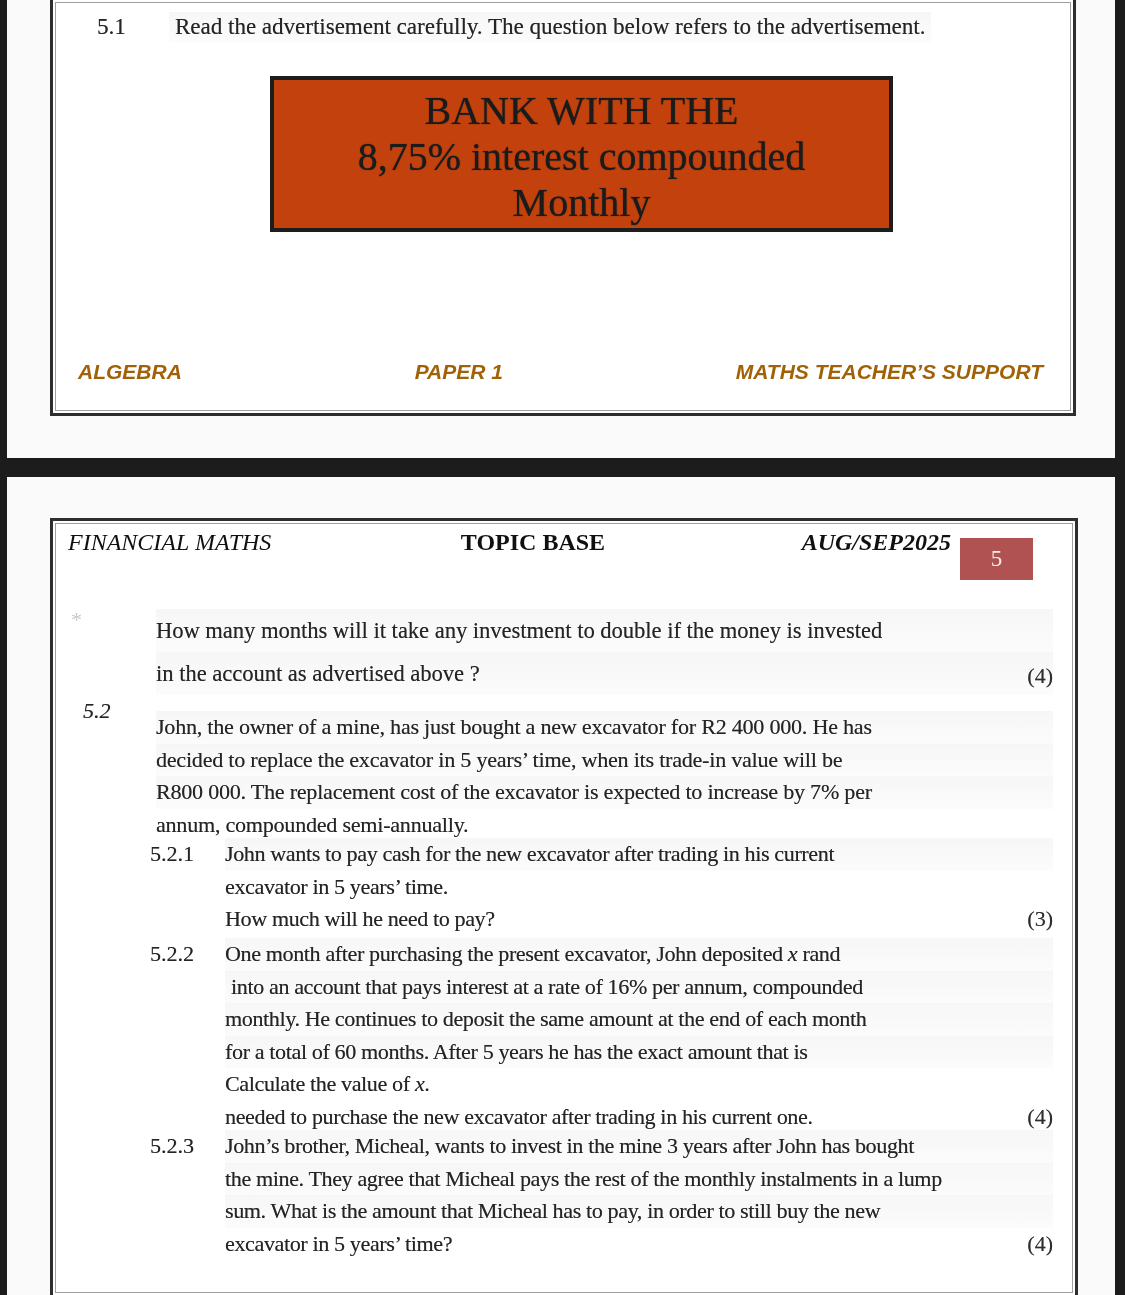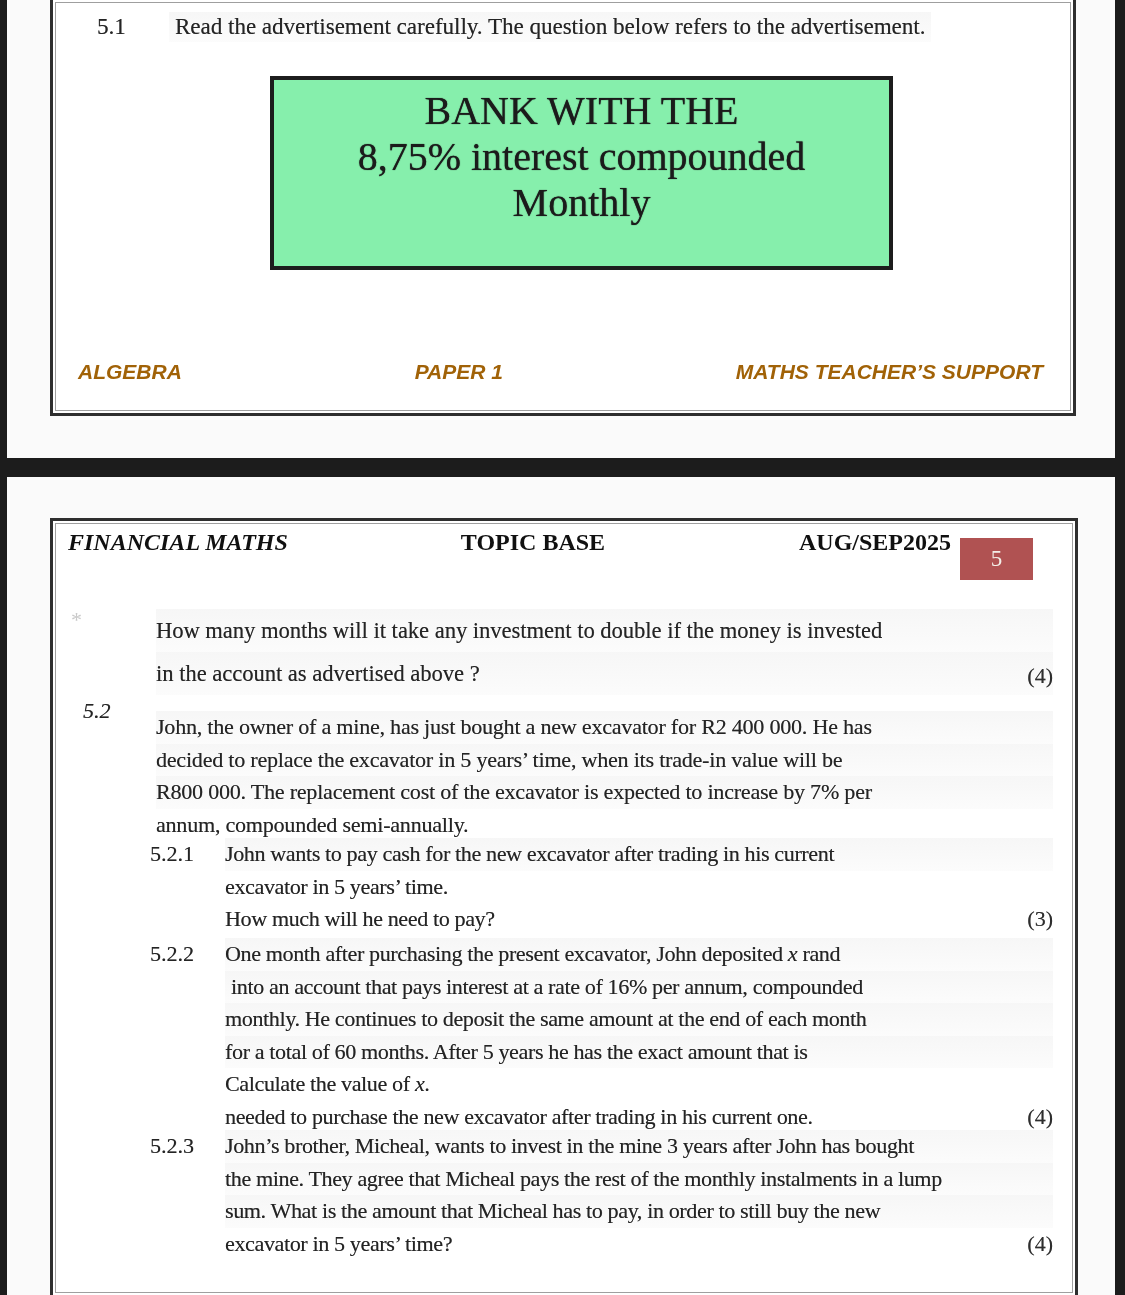--- a/index.html
+++ b/index.html
@@ -30,40 +30,40 @@
   }
 
   .t{color:#242424;text-shadow:0.2px 0.2px 0.6px rgba(45,45,45,0.55);}
   .smudge{background:linear-gradient(rgba(110,110,110,0.06),rgba(110,110,110,0.025));}
 
   
   #q51-row{position:absolute;left:0;top:12px;width:100%;height:30px;line-height:30px;font-size:23px;white-space:nowrap;margin-left:16px;}
   #q51-num{position:absolute;left:28px;}
   #q51-text{position:absolute;left:100px;padding:0 6px;}
   #ad-box{
-    position:absolute;left:217px;top:76px;width:623px;height:194px;
-    border:4px solid #1d1d1d;box-sizing:border-box;background:#86efac;
+    position:absolute;left:217px;top:76px;width:623px;height:156px;
+    border:4px solid #1d1d1d;box-sizing:border-box;background:#c2410c;
   }
   .ad-line{
     height:46px;line-height:46px;text-align:center;white-space:nowrap;
     font-size:40px;color:#1b1b1b;text-shadow:0 0 1px #222;
   }
   #ad-box .ad-line:first-child{margin-top:8px;}
   #p1-footer{
     position:absolute;left:25px;top:358px;width:965px;height:28px;
     display:flex;justify-content:space-between;align-items:center;
     font-family:"Liberation Sans","DejaVu Sans",sans-serif;
     font-style:italic;font-weight:bold;font-size:21px;color:#a16207;
     white-space:nowrap;
   }
 
   
-  #p2-header-left{position:absolute;left:15px;top:8px;font-size:24px;font-weight:bold;font-style:italic;color:#101010;white-space:nowrap;}
+  #p2-header-left{position:absolute;left:15px;top:8px;font-size:24px;font-weight:normal;font-style:italic;color:#101010;white-space:nowrap;}
   #p2-header-center{position:absolute;left:0;top:8px;width:960px;text-align:center;font-size:24px;font-weight:bold;color:#101010;white-space:nowrap;}
-  #p2-header-right{position:absolute;right:124px;top:8px;font-size:24px;font-weight:bold;color:#101010;white-space:nowrap;}
+  #p2-header-right{position:absolute;right:124px;top:8px;font-size:24px;font-weight:bold;font-style:italic;color:#101010;white-space:nowrap;}
   #page-number-box{
     position:absolute;left:907px;top:17px;width:73px;height:42px;
     background:#b05252;text-align:center;line-height:42px;
     font-size:23px;color:#f3efe8;
   }
   #scan-faint-mark{position:absolute;left:18px;top:86px;font-size:22px;color:#c9c9c9;}
 
   .qblock{position:absolute;}
   .tline{position:relative;height:32.5px;line-height:32.5px;font-size:22px;white-space:nowrap;}
   .wide .tline{height:43px;line-height:43px;font-size:22.5px;}

